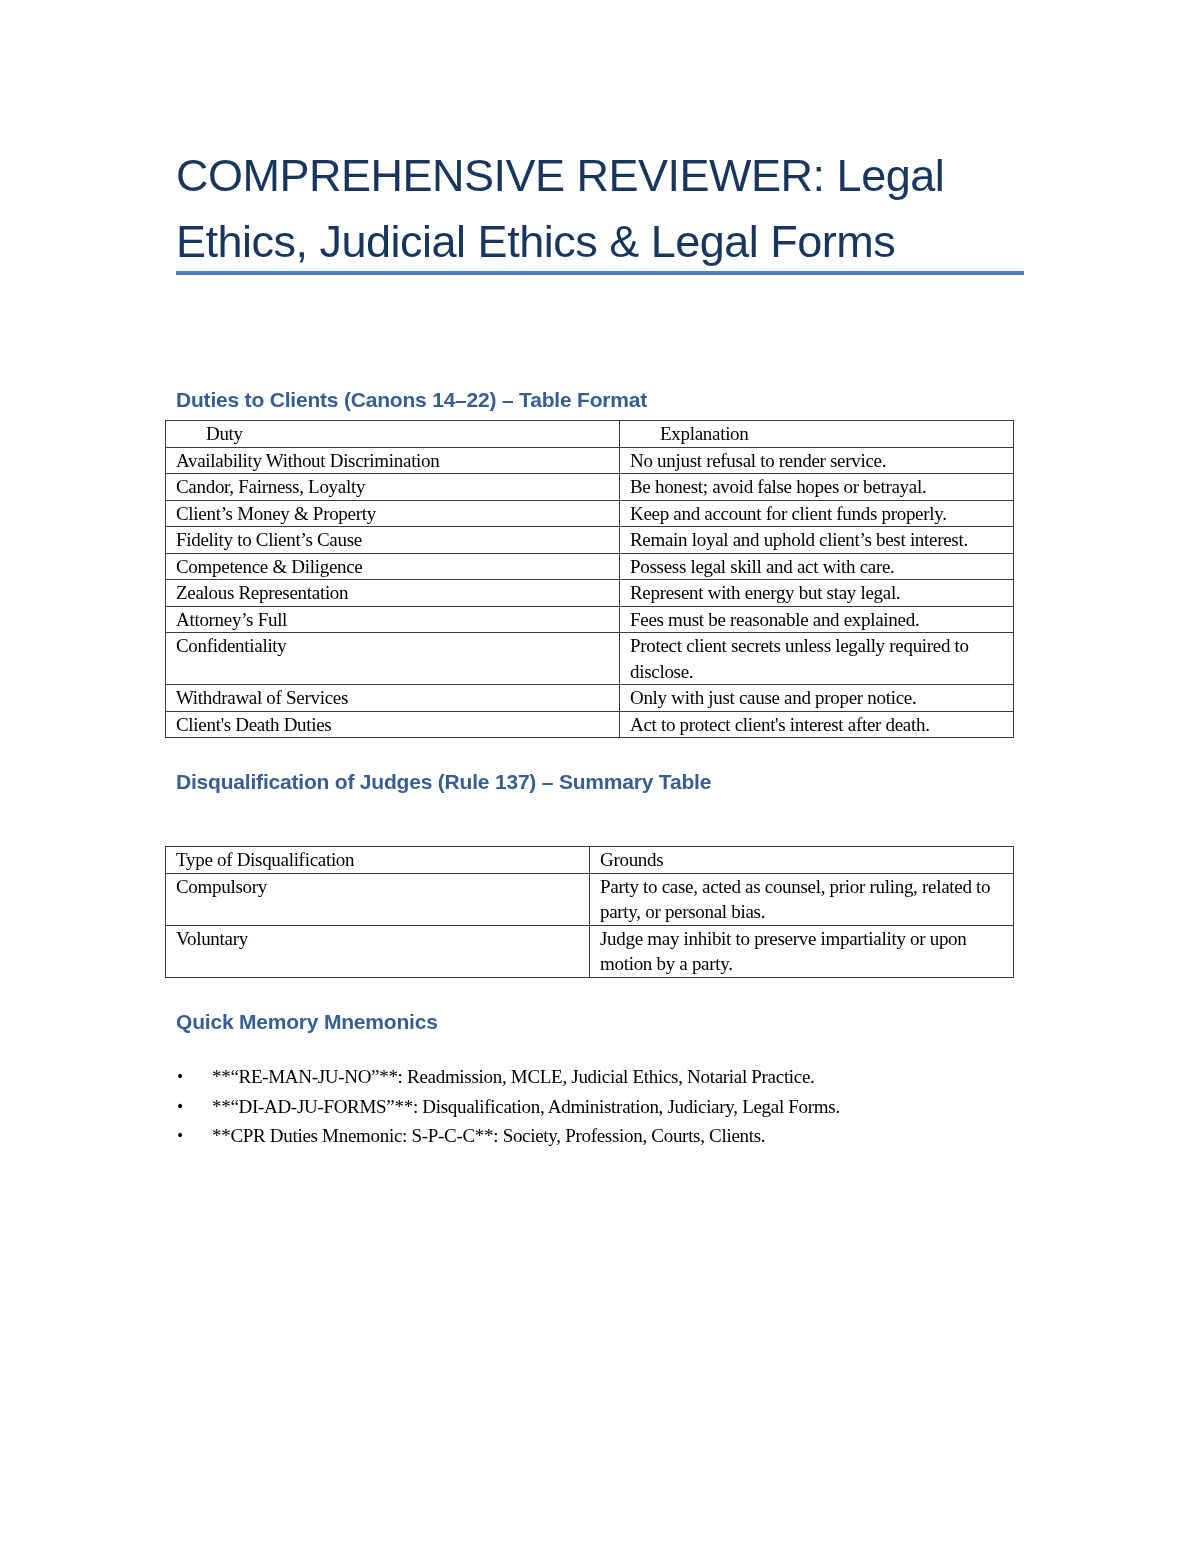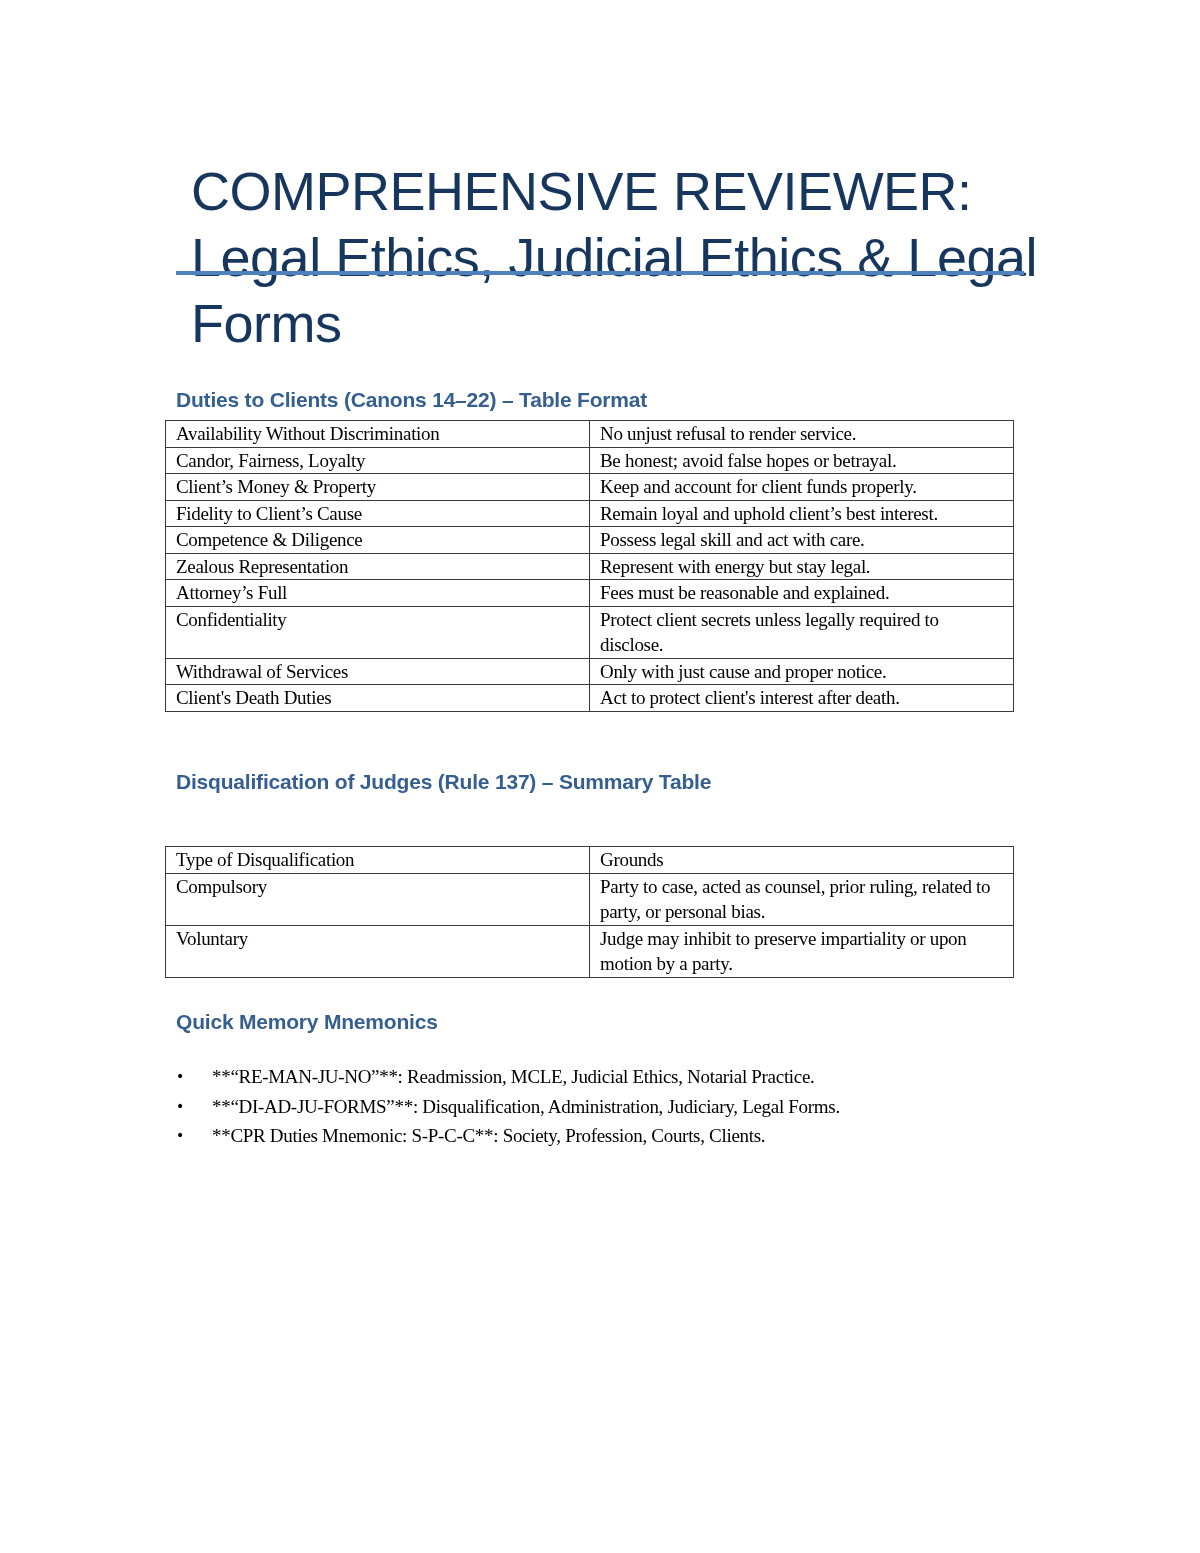--- a/index.html
+++ b/index.html
@@ -22,25 +22,25 @@
       width: 1200px;
       height: 1553px;
       background: #ffffff;
     }
     .title {
       position: absolute;
       left: 176px;
       top: 143px;
       width: 850px;
       font-family: "Liberation Sans", "DejaVu Sans", sans-serif;
-      font-size: 54px;
+      font-size: 45px;
       line-height: 66px;
       color: #17365D;
       letter-spacing: -0.5px;
-      margin: 15px;
+      margin: 0;
       font-weight: normal;
     }
     .title-rule {
       position: absolute;
       left: 176px;
       top: 271px;
       width: 848px;
       height: 4px;
       background: #4F81BD;
     }
@@ -119,20 +119,24 @@
 
 <div class="page">
 
   <h1 class="title">COMPREHENSIVE REVIEWER: Legal Ethics, Judicial Ethics &amp; Legal Forms</h1>
   <div class="title-rule"></div>
 
 
   <h2 class="section-heading" id="heading-duties">Duties to Clients (Canons 14–22) – Table Format</h2>
   <table class="doc-table" id="table-duties">
     <tbody>
+        <tr>
+      <th class="col1 indent1">Duty</th>
+      <th class="indent2">Explanation</th>
+    </tr>
     <tr>
       <td class="col1">Availability Without Discrimination</td>
       <td>No unjust refusal to render service.</td>
     </tr>
     <tr>
       <td class="col1">Candor, Fairness, Loyalty</td>
       <td>Be honest; avoid false hopes or betrayal.</td>
     </tr>
     <tr>
       <td class="col1">Client’s Money &amp; Property</td>

